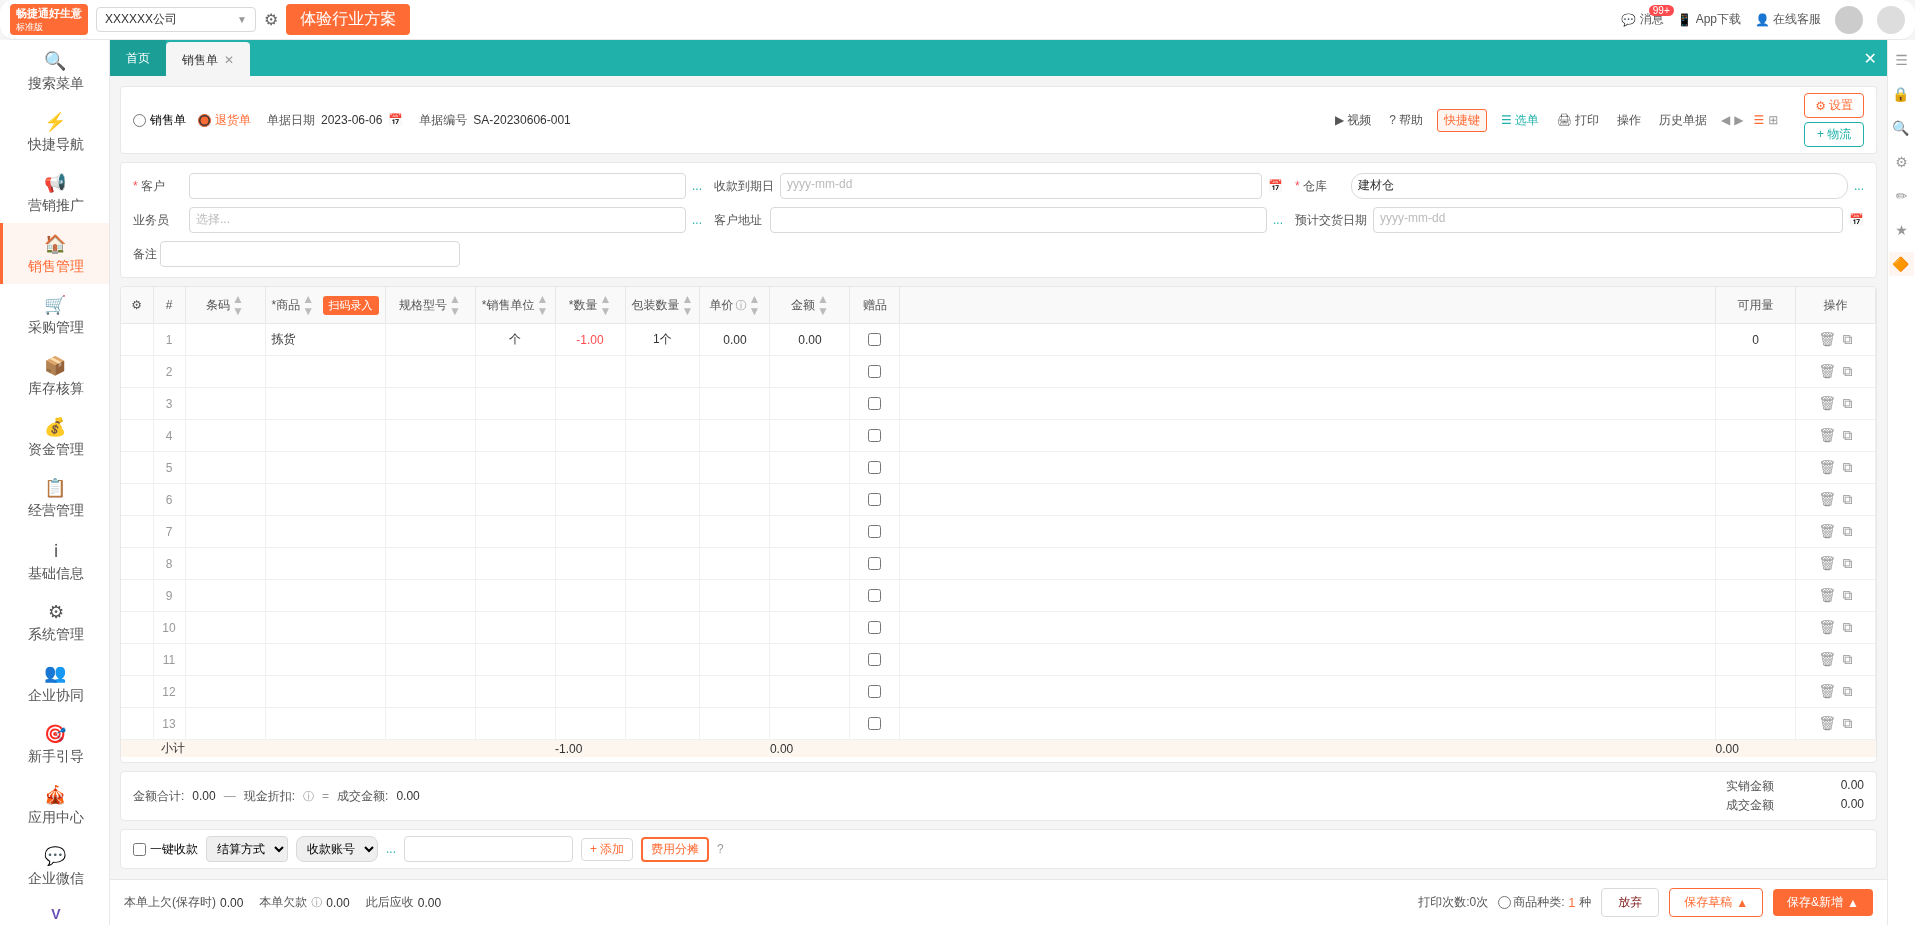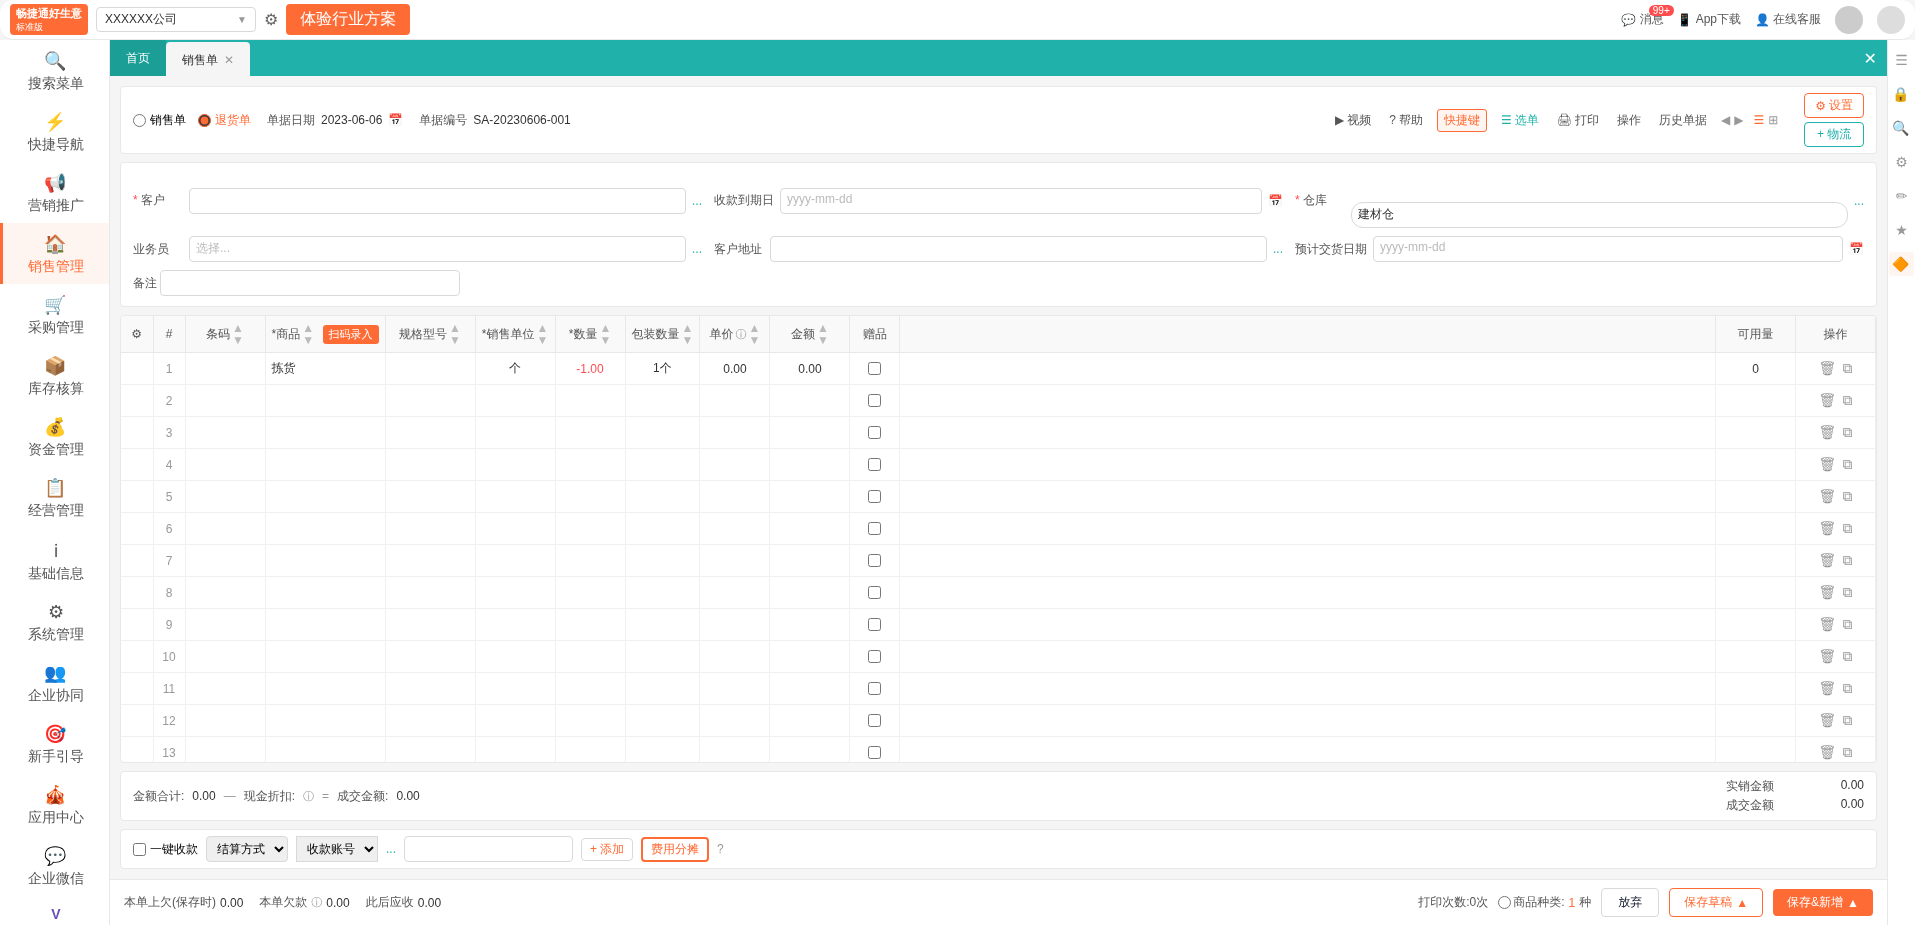--- a/index.html
+++ b/index.html
@@ -72,35 +72,35 @@
     .row-num { color: #999; }
     .scan-btn { background: #ff6b35; color: #fff; border: none; border-radius: 3px; padding: 2px 6px; font-size: 11px; cursor: pointer; }
     .qty-red { color: #ff4d4f; }
     .checkbox-cell { display: flex; justify-content: center; align-items: center; }
     .subtotal-row { background: #fdf6ee; }
     .subtotal-row td { font-weight: 400; color: #333; }
     .th-sort { display: flex; align-items: center; justify-content: center; gap: 2px; }
     .sort-arrows { display: flex; flex-direction: column; font-size: 8px; color: #bbb; line-height: 1; }
     .quick-pay-cb { display: flex; align-items: center; gap: 4px; cursor: pointer; }
     .payment-select { border: 1px solid #d9d9d9; border-radius: 4px; padding: 2px 6px; min-width: 80px; height: 26px; }
-    .payment-account { border: 1px solid #d9d9d9; border-radius: 0; padding: 2px 6px; min-width: 80px; height: 26px; }
+    .payment-account { border: 1px solid #d9d9d9; border-radius: 8px; padding: 2px 6px; min-width: 80px; height: 26px; }
     .payment-amount { border: 1px solid #d9d9d9; border-radius: 4px; padding: 2px 6px; min-width: 80px; height: 26px; }
     .add-payment-btn { background: #fff; border: 1px solid #d9d9d9; border-radius: 4px; padding: 2px 8px; cursor: pointer; display: flex; align-items: center; gap: 3px; color: #ff6b35; }
     .expense-tab-btn { background: #fff; border: 2px solid #ff6b35; color: #ff6b35; border-radius: 4px; padding: 2px 8px; cursor: pointer; font-weight: 500; }
     .help-icon { color: #999; cursor: pointer; }
 
     
     .bottom-bar { background: #fff; border-top: 1px solid #e8e8e8; padding: 8px 14px; display: flex; align-items: center; gap: 16px; }
     .bottom-stat { display: flex; align-items: center; gap: 4px; color: #555; }
     .bottom-stat-val { color: #333; }
     .bottom-right { margin-left: auto; display: flex; align-items: center; gap: 10px; }
     .print-stat { color: #555; }
     .product-type { display: flex; align-items: center; gap: 4px; color: #555; cursor: pointer; }
     .product-count { color: #ff6b35; }
-    .abandon-btn { background: #fff; border: 1px solid #d9d9d9; border-radius: 4px; padding: 5px 16px; cursor: pointer; color: #0f172a; }
+    .abandon-btn { background: #fff; border: 1px solid #d9d9d9; border-radius: 4px; padding: 5px 16px; cursor: pointer; color: #7f1d1d; }
     .save-draft-btn { background: #fff; border: 1px solid #ff6b35; color: #ff6b35; border-radius: 4px; padding: 5px 14px; cursor: pointer; display: flex; align-items: center; gap: 4px; }
     .save-new-btn { background: #ff6b35; color: #fff; border: none; border-radius: 4px; padding: 5px 14px; cursor: pointer; display: flex; align-items: center; gap: 4px; }
 
     
     .right-panel { width: 28px; background: #fff; border-left: 1px solid #e8e8e8; display: flex; flex-direction: column; align-items: center; padding: 8px 0; gap: 10px; }
     .right-panel-icon { color: #999; cursor: pointer; font-size: 14px; padding: 4px; }
     .right-panel-icon.active-orange { color: #ff6b35; background: #fff5f0; border-radius: 3px; }
     .col-gear { width: 32px; }
     .col-num { width: 32px; }
     .col-barcode { width: 80px; }
@@ -316,21 +316,21 @@
         </div>
         <div class="form-row">
           <span class="form-field-label">收款到期日</span>
           <div style="flex:1;border:1px solid #d9d9d9;border-radius:4px;padding:3px 6px;height:26px;color:#bbb;">
             <span>yyyy-mm-dd</span>
           </div>
           <span style="color:#20b2aa;cursor:pointer;">📅</span>
         </div>
         <div class="form-row">
           <span class="form-field-label"><span style="color:#ff4d4f;">*</span> <span>仓库</span></span>
-          <div style="flex:1;border:1px solid #d9d9d9;border-radius:12px;padding:3px 6px;height:26px;color:#333;margin-top:29px;">
+          <div style="flex:1;border:1px solid #d9d9d9;border-radius:12px;padding:3px 6px;height:26px;color:#333;">
             <span>建材仓</span>
           </div>
           <span class="dots-btn">...</span>
         </div>
         <div class="form-row">
           <span class="form-field-label">业务员</span>
           <div style="flex:1;border:1px solid #d9d9d9;border-radius:4px;padding:3px 6px;height:26px;color:#bbb;">
             <span>选择...</span>
           </div>
           <span class="dots-btn">...</span>

